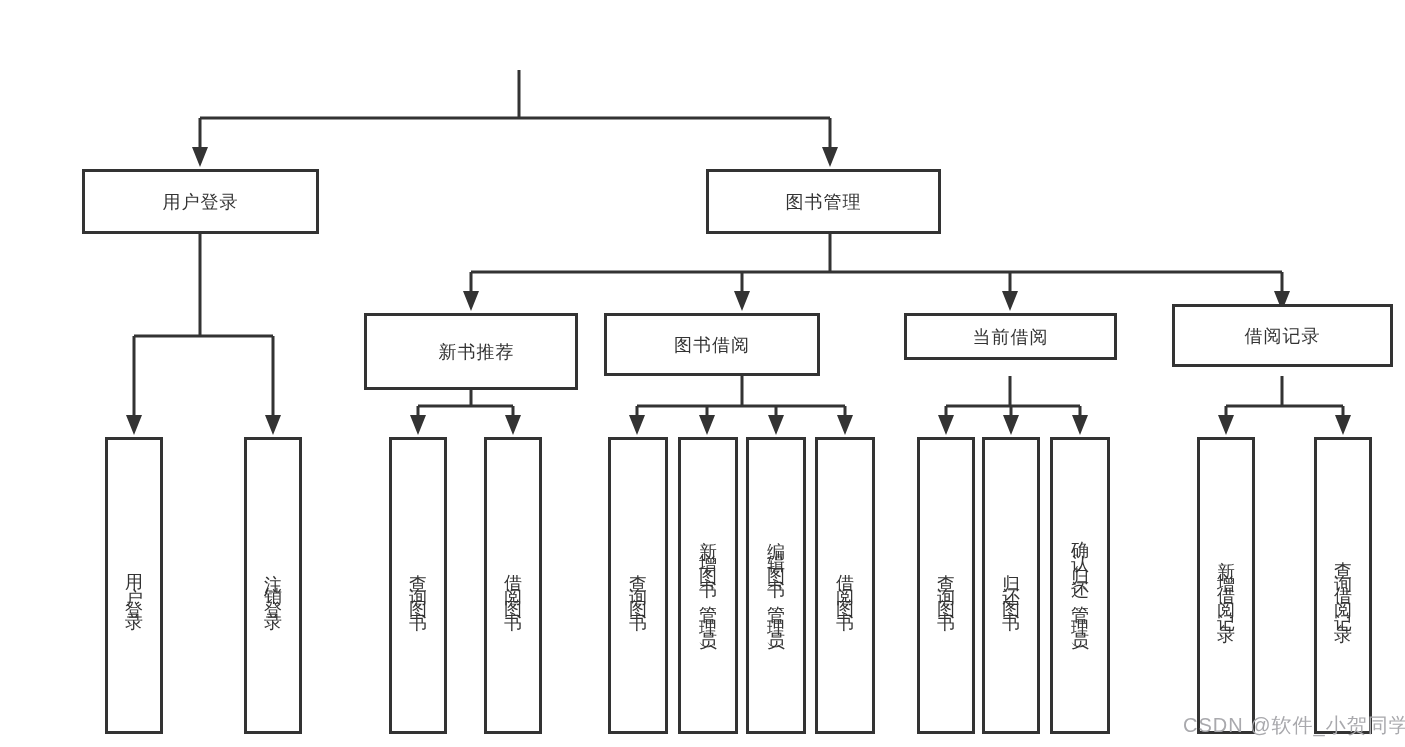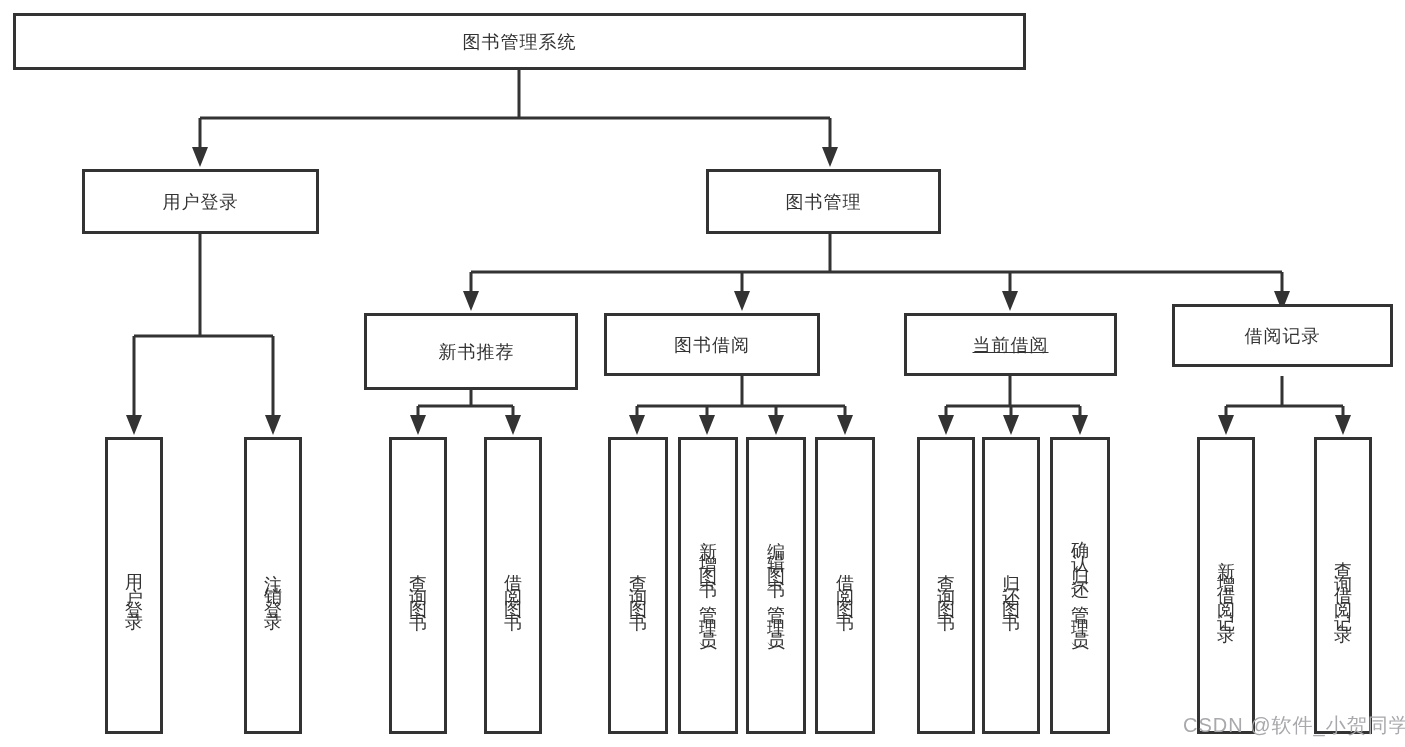--- a/index.html
+++ b/index.html
@@ -42,21 +42,21 @@
     font-size: 18px;
     top: 437px;
     height: 297px;
   }
   
   .n-root        { left: 13px;   top: 13px;  width: 1013px; height: 57px; }
   .n-user-login  { left: 82px;   top: 169px; width: 237px;  height: 65px; }
   .n-book-mgmt   { left: 706px;  top: 169px; width: 235px;  height: 65px; }
   .n-new-rec     { left: 364px;  top: 313px; width: 214px;  height: 77px; padding-left: 11px; }
   .n-borrowing   { left: 604px;  top: 313px; width: 216px;  height: 63px; }
-  .n-current     { left: 904px;  top: 313px; width: 213px;  height: 63px; text-decoration: underline; }
+  .n-current     { left: 904px;  top: 313px; width: 213px;  height: 47px; }
   .n-records     { left: 1172px; top: 304px; width: 221px;  height: 63px; }
   
   .l-login       { left: 105px;  width: 58px; }
   .l-logout      { left: 244px;  width: 58px; }
   .l-query1      { left: 389px;  width: 58px; }
   .l-borrow1     { left: 484px;  width: 58px; }
   .l-query2      { left: 608px;  width: 60px; }
   .l-addbook     { left: 678px;  width: 60px; }
   .l-editbook    { left: 746px;  width: 60px; }
   .l-borrow2     { left: 815px;  width: 60px; }
@@ -110,21 +110,20 @@
              M699 415 L715 415 L707 435 Z
              M768 415 L784 415 L776 435 Z
              M837 415 L853 415 L845 435 Z
              M938 415 L954 415 L946 435 Z
              M1003 415 L1019 415 L1011 435 Z
              M1072 415 L1088 415 L1080 435 Z
              M1218 415 L1234 415 L1226 435 Z
              M1335 415 L1351 415 L1343 435 Z"></path>
   </svg>
 
-  <div class="node n-root">图书管理系统</div>
 
   <div class="node n-user-login">用户登录</div>
   <div class="node n-book-mgmt">图书管理</div>
 
   <div class="node n-new-rec">新书推荐</div>
   <div class="node n-borrowing">图书借阅</div>
   <div class="node n-current">当前借阅</div>
   <div class="node n-records">借阅记录</div>
 
   <div class="node leaf l-login">用户登录</div>

